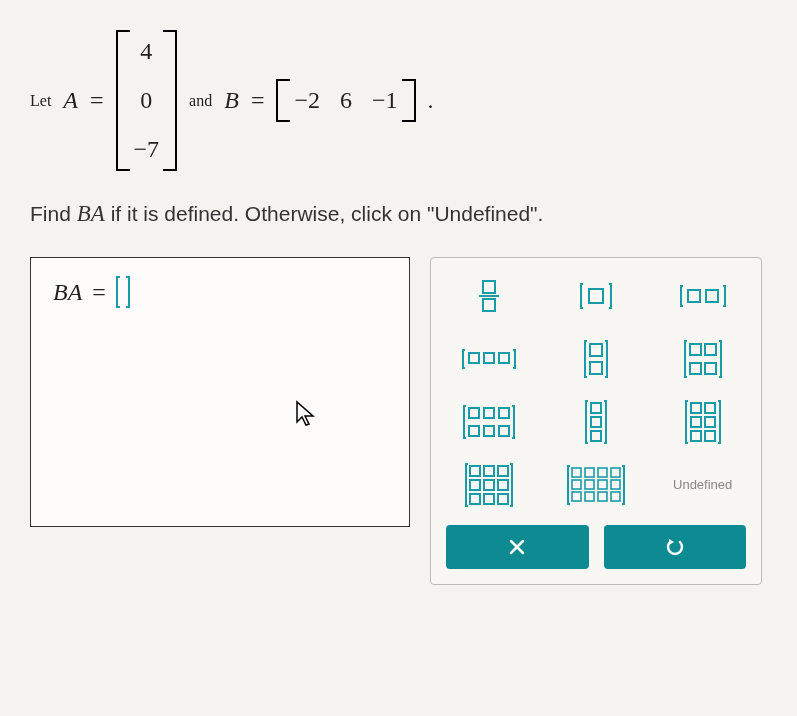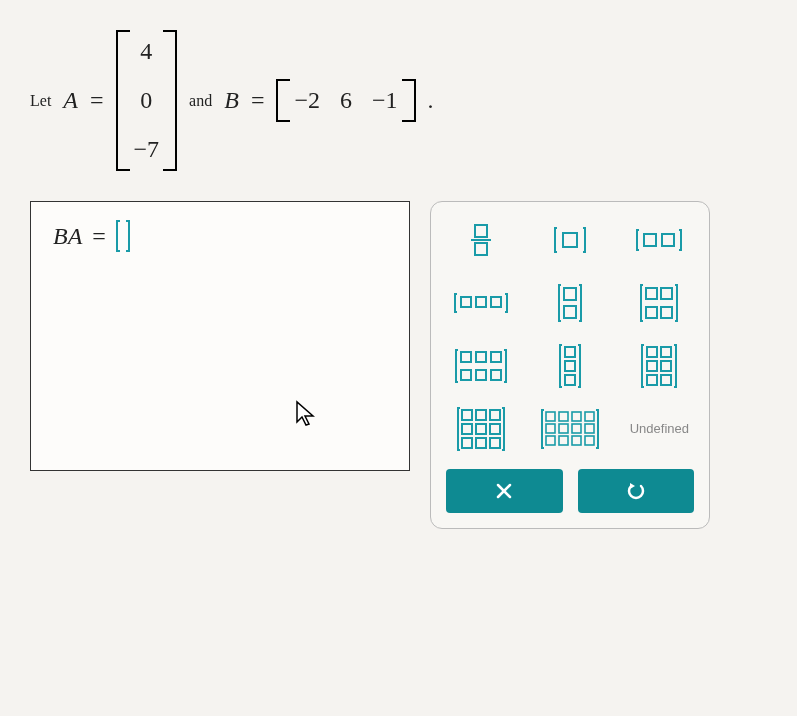--- a/index.html
+++ b/index.html
@@ -92,24 +92,24 @@
       content:'';
       position:absolute;
       left:-2px; right:-2px;
       height:2px;
       background:#1a9ba8;
     }
     .input-matrix::before{top:0; width:4px; left:-2px; box-shadow: 10px 0 0 #1a9ba8;}
     .input-matrix::after{bottom:0; width:4px; left:-2px; box-shadow: 10px 0 0 #1a9ba8;}
     .tool-panel {
       border: 1px solid #bbb;
-      border-radius: 12px;
+      border-radius: 4px;
       background: #f8f7f4;
       padding: 15px;
-      width: 280px;
+      width: 332px;
     }
     .tool-grid {
       display: grid;
       grid-template-columns: repeat(3, 1fr);
       gap: 18px 20px;
       margin-bottom: 18px;
     }
     .tool-btn {
       display: flex;
       align-items: center;
@@ -166,20 +166,23 @@
     <span class="matrix">
       <span class="matrix-row-inner">
         <span>−2</span>
         <span>6</span>
         <span>−1</span>
       </span>
     </span>
     <span>.</span>
   </div>
 
+  <div class="instruction">
+    <span>Find </span><span class="var-italic">BA</span><span> if it is defined. Otherwise, click on "Undefined".</span>
+  </div>
 
   <div class="work-area">
     <div class="answer-box">
       <div class="answer-content">
         <span class="var-italic">BA</span>
         <span>=</span>
         <span class="input-matrix"></span>
       </div>
     </div>
 

